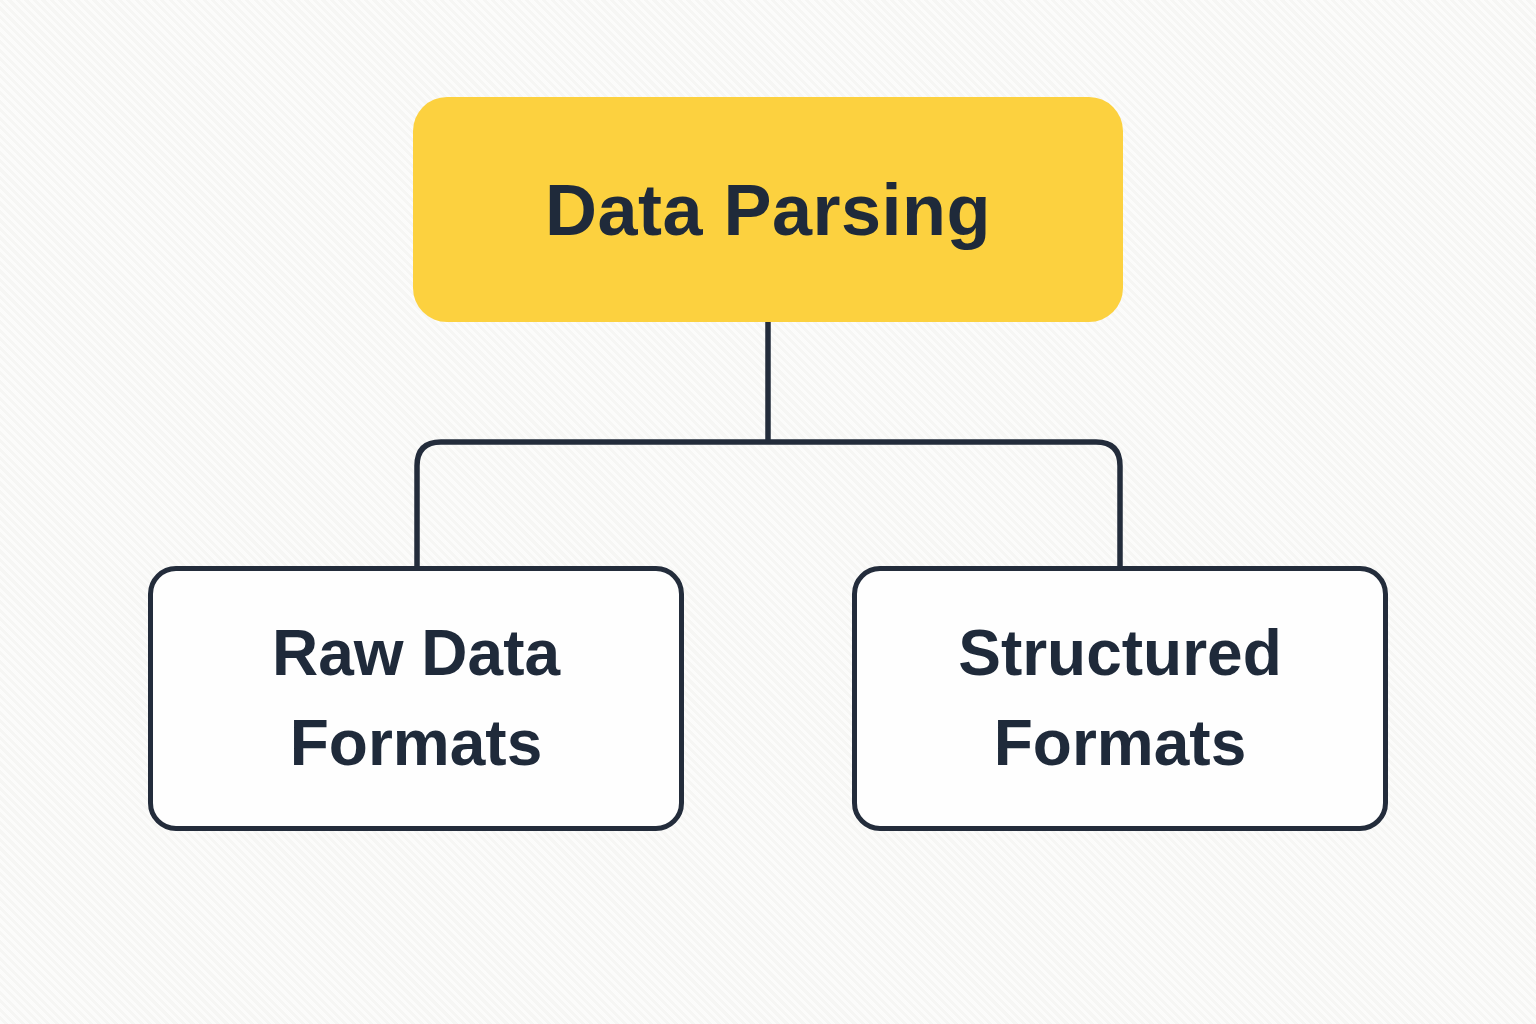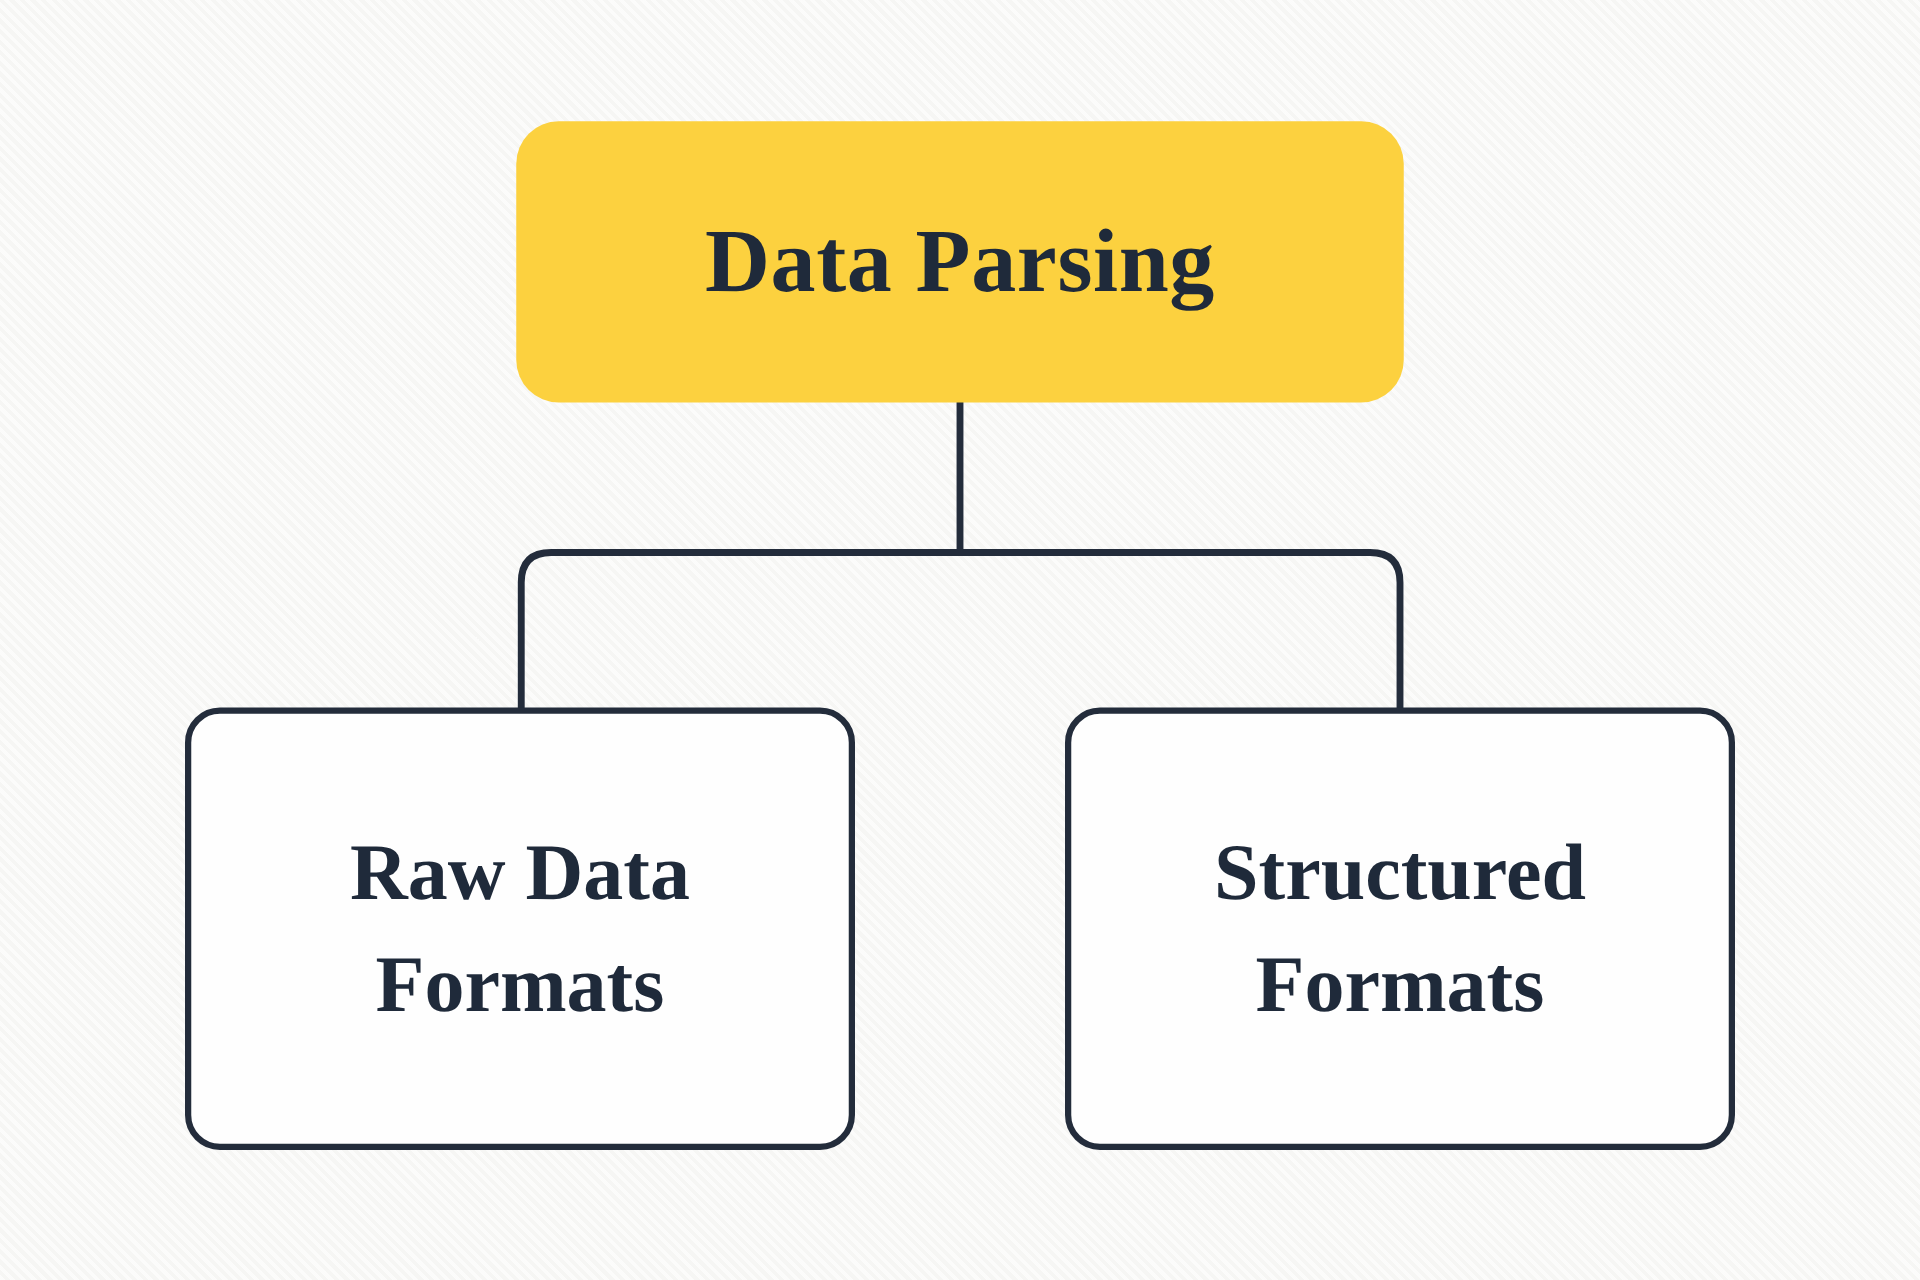--- a/index.html
+++ b/index.html
@@ -45,34 +45,33 @@
     top: 97px;
     width: 710px;
     height: 225px;
     background: #fcd13f;
     border-radius: 34px;
     font-size: 72px;
     letter-spacing: 0.5px;
   }
   .node-child {
     width: 536px;
-    height: 354px;
+    height: 265px;
     top: 566px;
     background: #fefefe;
     border: 5px solid #232c3b;
     border-radius: 28px;
     font-size: 64px;
     line-height: 1.4;
     padding: 0 40px;
   }
   .node-child-left  { left: 148px; }
   .node-child-right { left: 852px; }
   .node-label {
     display: block;
-    font-family: Liberation Serif, serif;
   }
 </style>
 </head>
 <body>
 
 <div class="canvas">
 
   <svg class="connector-svg" viewBox="0 0 1536 1024" fill="none">
     <path d="M768 318 L768 444" stroke-width="5.5" fill="none" stroke="#232c3b"></path>
     <path d="M417 568 L417 466 Q417 442 441 442 L1096 442 Q1120 442 1120 466 L1120 568" stroke-width="5.5" fill="none" stroke="#232c3b"></path>

